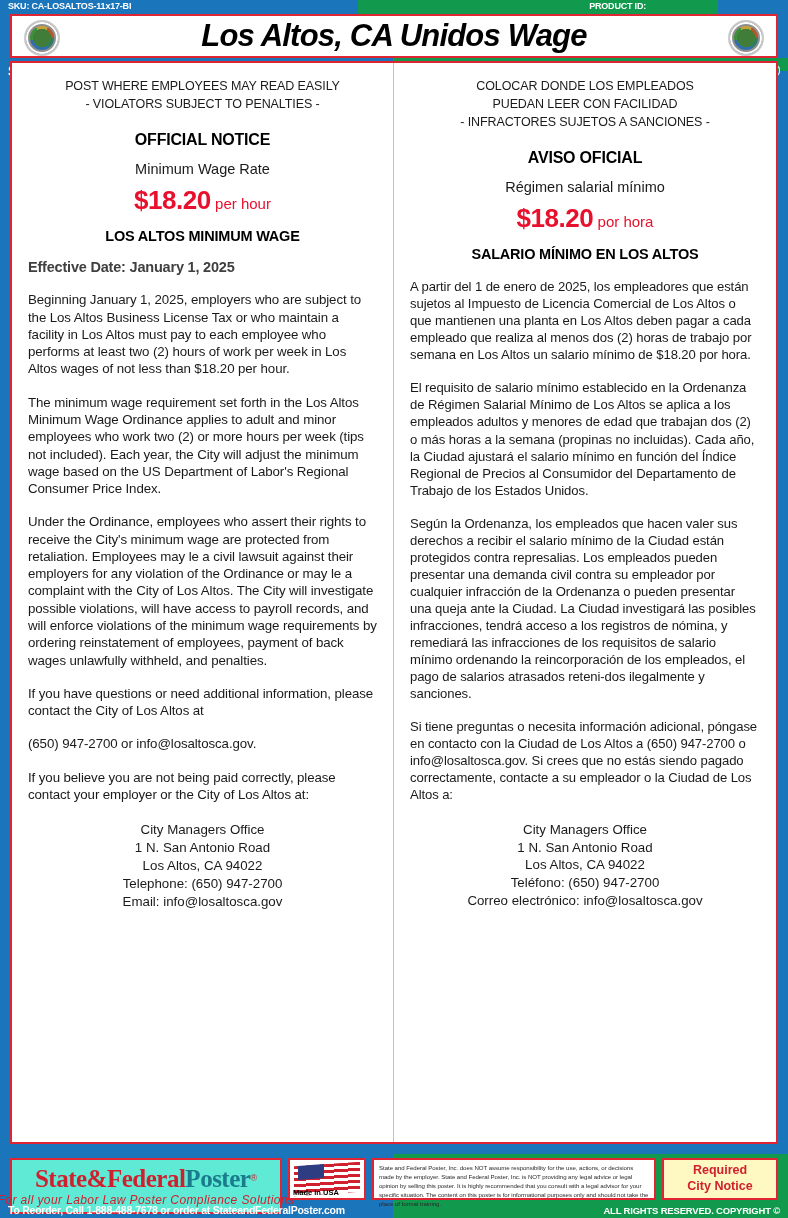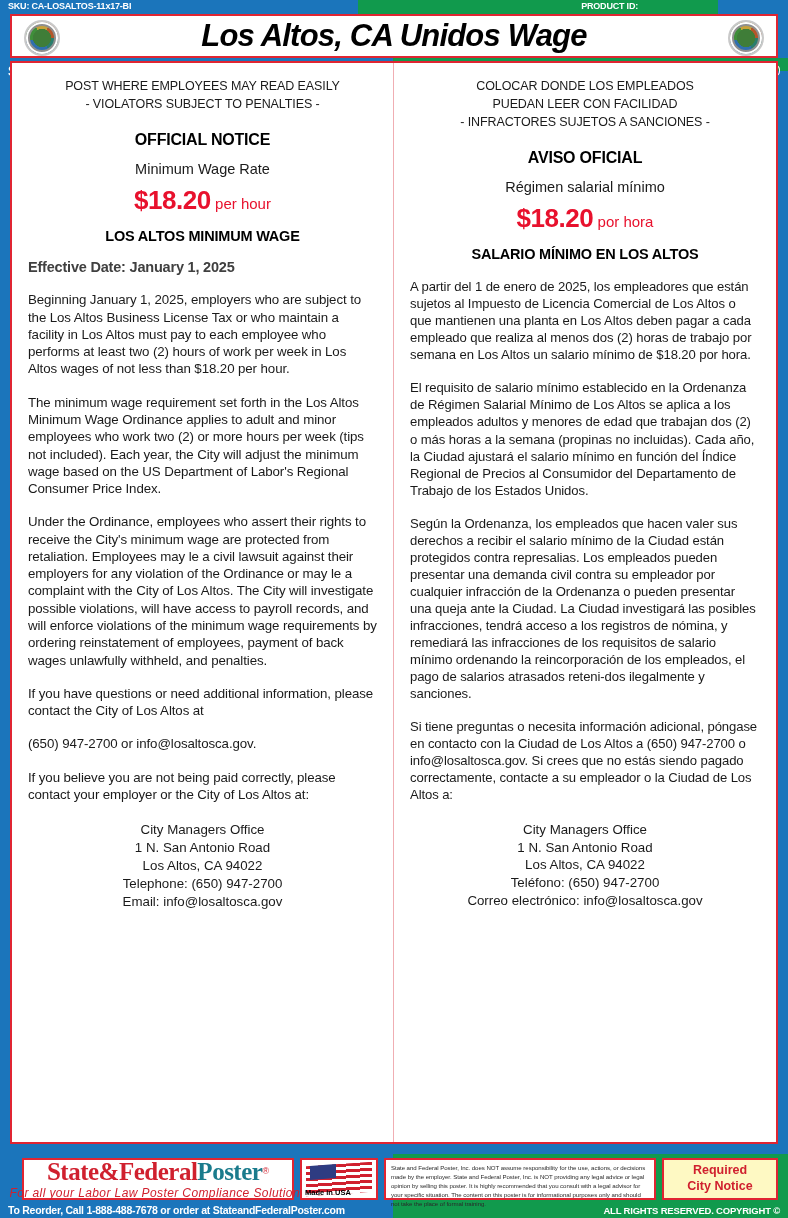--- a/index.html
+++ b/index.html
@@ -25,21 +25,21 @@
   .meta-strip .half-blue  { width: 393px; height: 14px; background: #1b75bb; }
   .meta-strip .half-green { width: 395px; height: 14px; background: #119a4d; }
   .meta-text {
     position: absolute; top: 1px;
     font-size: 9px; font-weight: bold; color: #ffffff;
     letter-spacing: -0.2px;
     white-space: nowrap;
     font-family: "Liberation Sans", sans-serif;
   }
   .meta-sku { left: 8px; }
-  .meta-pid { right: 80px; padding-left: 22px; }
+  .meta-pid { right: 72px; padding-left: 22px; }
 
   
   .title-band {
     position: absolute; top: 14px; left: 10px;
     width: 768px; height: 44px;
     background: #ffffff;
     border: 2px solid #e02532;
     display: flex; align-items: center; justify-content: center;
   }
   .title-text {
@@ -167,25 +167,25 @@
   .footer-bg .half-blue  { width: 393px; height: 64px; background: #1b75bb; }
   .footer-bg .half-green { width: 395px; height: 64px; background: #119a4d; }
 
   .footer-inner {
     position: absolute; top: 4px; left: 10px;
     width: 768px; height: 42px;
     display: flex; gap: 6px;
   }
 
   .logo-box {
-    width: 272px; height: 42px;
-    background: #ffffff;
+    width: 272px; height: 56px;
+    background: #5eead4;
     border: 2px solid #e02532;
     display: flex; flex-direction: column;
-    align-items: center; justify-content: center; margin-left: 12px;
+    align-items: center; justify-content: center;
   }
   .logo-line1 { white-space: nowrap; line-height: 1; }
   .logo-sf {
     font-family: "Liberation Serif", serif;
     font-size: 25px; font-weight: bold; color: #d0202e;
     letter-spacing: -0.5px;
   }
   .logo-poster {
     font-family: "Liberation Serif", serif;
     font-size: 25px; font-weight: bold; color: #1a7b8c;

